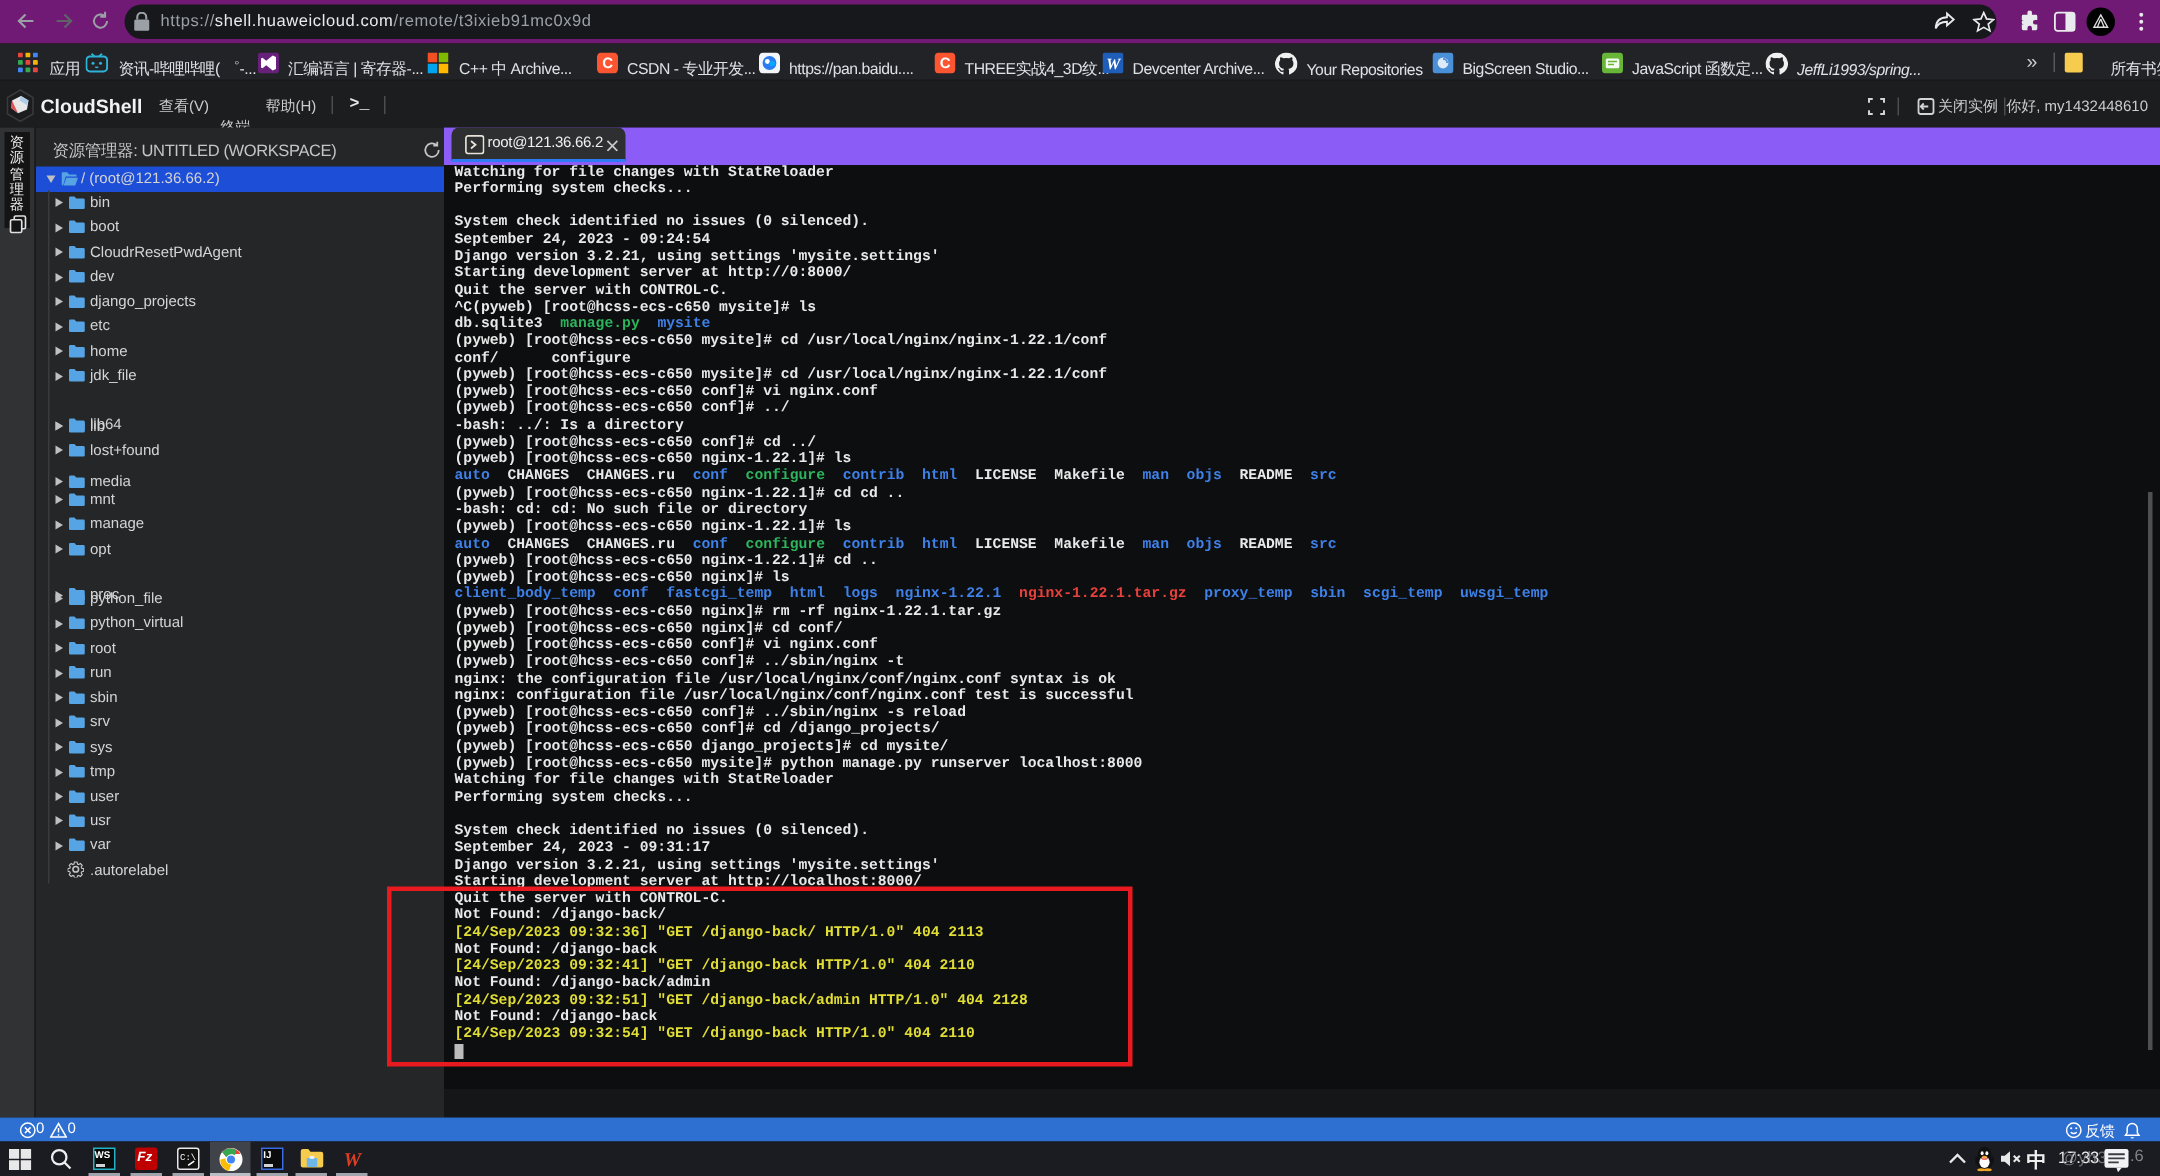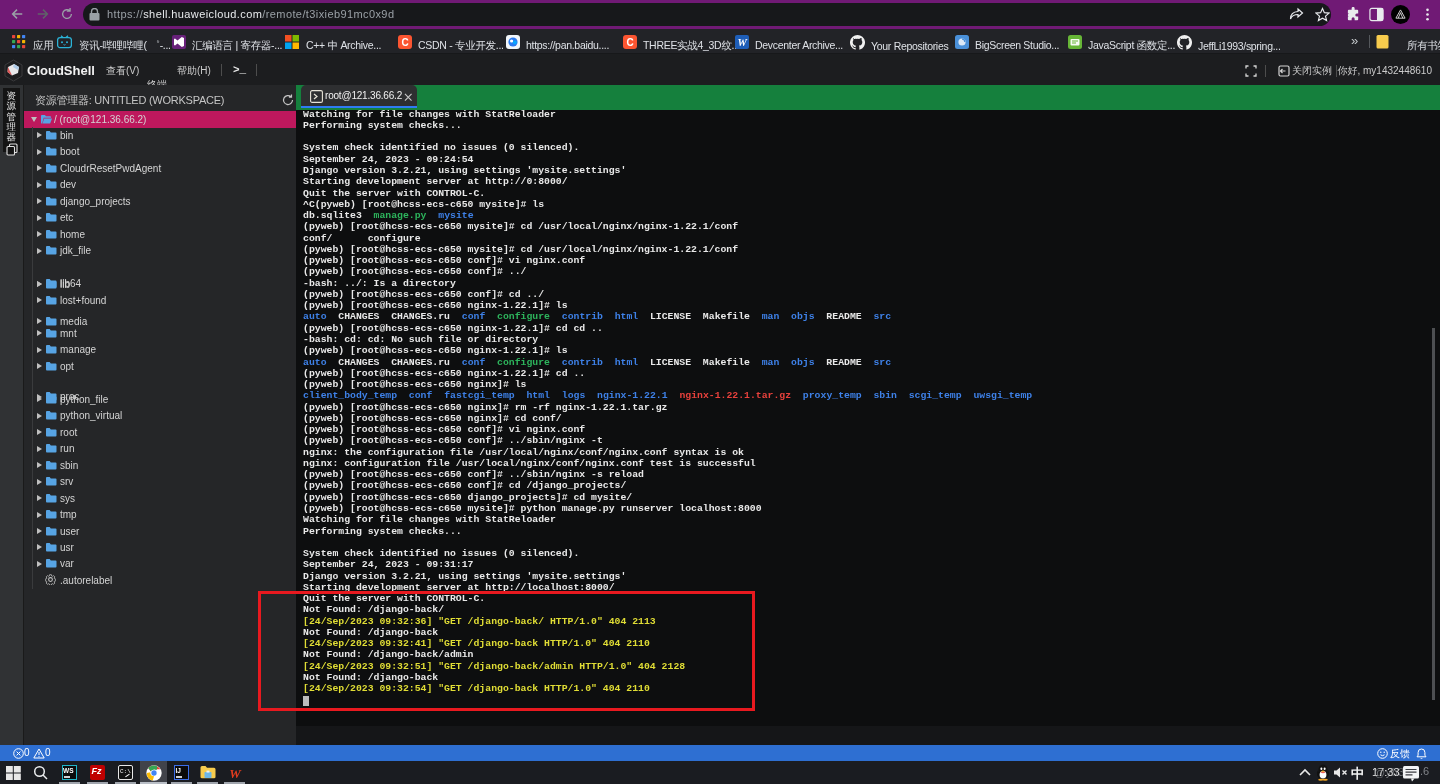--- a/index.html
+++ b/index.html
@@ -30,21 +30,21 @@
 #sbheader { position:absolute; left:11px; top:8px; font-size:11px; color:#c5c5c5; letter-spacing:-0.25px; }
 #tree { position:absolute; left:0; top:26px; width:273px; }
 .trow { position:absolute; left:0; width:273px; height:16.5px; font-size:10px; color:#d4d4d4; }
 .trow .arr { position:absolute; left:13px; top:5px; width:0; height:0; border-left:5px solid #c0c0c0; border-top:3.5px solid transparent; border-bottom:3.5px solid transparent; }
 .trow .lbl { position:absolute; left:36px; top:2.5px; }
 .fold { position:absolute; left:22px; top:2.5px; width:12px; height:10px; }
 .guide { position:absolute; left:8px; top:16.5px; width:1px; height:462px; background:#3a3b3d; }
 
 
 #termarea { position:absolute; left:296px; top:85px; width:1144px; height:660px; background:#0d0e0f; }
-#tabbar { position:absolute; left:0; top:0; width:1144px; height:25px; background:#15803d; }
+#tabbar { position:absolute; left:0; top:0; width:1144px; height:25px; background:#8b5cf6; }
 #tab { position:absolute; left:5px; top:0; width:116px; height:23px; background:#2e2f31; border-radius:5px 5px 0 0; border-bottom:2px solid #2f7bf5; }
 #term { position:absolute; left:303px; top:108.7px; font-family:"Liberation Mono", monospace; font-size:9.8px; line-height:11.27px; font-weight:bold; color:#e9e9e9; white-space:pre; }
 #term .b { color:#3e81e8; } 
 #term .g { color:#2db45c; } 
 #term .r { color:#e8413c; } 
 #term .y { color:#e0dd35; } 
 #cursor { position:absolute; left:303px; top:696px; width:5.9px; height:10px; background:#bcbcbc; }
 #scrollthumb { position:absolute; left:1432px; top:328px; width:2.5px; height:372px; background:#4d4f52; }
 
 
@@ -151,21 +151,21 @@
 <div class="bmitem" style="left:955px;"><svg width="14" height="14" viewBox="0 0 14 14">
           <rect width="14" height="14" rx="2.5" fill="#4a90d9"></rect>
           <circle cx="7" cy="7" r="3.6" fill="#dce9f7"></circle>
           <path d="M7 4.2 A2.8 2.8 0 0 1 9.8 7" stroke="#4a90d9" stroke-width="1.2" fill="none"></path>
         </svg><span style="margin-left:6px;">BigScreen Studio...</span></div>
 <div class="bmitem" style="left:1068px;"><svg width="14" height="14" viewBox="0 0 14 14">
           <rect width="14" height="14" rx="2.5" fill="#67b637"></rect>
           <rect x="2.5" y="4" width="9" height="6.5" rx="1" fill="#f6fbf2"></rect>
           <path d="M4 6h6 M4 8h4" stroke="#67b637" stroke-width="1"></path>
         </svg><span style="margin-left:6px;">JavaScript 函数定...</span></div>
-<div class="bmitem" style="left:1177px;"><svg width="15" height="15" viewBox="0 0 16 16">
+<div class="bmitem" style="left:1177px;font-style:italic;"><svg width="15" height="15" viewBox="0 0 16 16">
           <path fill="#f0f0f0" d="M8 0a8 8 0 0 0-2.53 15.59c.4.07.55-.17.55-.38l-.01-1.49c-2.23.48-2.7-.95-2.7-.95-.36-.92-.89-1.17-.89-1.17-.73-.5.06-.49.06-.49.8.06 1.23.83 1.23.83.72 1.21 1.87.86 2.33.66.07-.52.28-.86.5-1.06-1.78-.2-3.64-.89-3.64-3.95 0-.87.31-1.59.82-2.15-.08-.2-.36-1.02.08-2.12 0 0 .67-.21 2.2.82a7.68 7.68 0 0 1 4 0c1.53-1.03 2.2-.82 2.2-.82.44 1.1.16 1.92.08 2.12.51.56.82 1.28.82 2.15 0 3.07-1.87 3.75-3.65 3.95.29.25.54.73.54 1.48l-.01 2.19c0 .21.15.46.55.38A8 8 0 0 0 8 0z"></path>
         </svg><span style="margin-left:6px;">JeffLi1993/spring...</span></div>
 <div class="bmitem" style="left:1351px;top:4px;color:#c6cacd;font-size:13px;">»</div>
 <div style="position:absolute;left:1369px;top:6px;width:1px;height:13px;background:#55585c;"></div>
 <div class="bmitem" style="left:1376px;"><svg width="13" height="14" viewBox="0 0 13 14">
           <rect x="0.5" width="12" height="13.4" rx="1.5" fill="#f7cb4d"></rect>
         </svg><span style="margin-left:18px;">所有书签</span></div>
     </div>
   <div id="appheader">
     <svg style="position:absolute;left:3px;top:5px;" width="21" height="23" viewBox="0 0 21 23">
@@ -201,21 +201,21 @@
           <rect x="1" y="3.5" width="7.5" height="8.5" rx="1" fill="#141414" stroke="#e0e0e0" stroke-width="1.1"></rect>
         </svg>
     </div>
   </div>
   <div id="sidebar">
     <div id="sbheader">资源管理器: UNTITLED (WORKSPACE)</div>
     <svg style="position:absolute;left:258px;top:9px;" width="12" height="12" viewBox="0 0 12 12">
         <path d="M10.5 6a4.5 4.5 0 1 1-1.4-3.2 M9.5 0.5v2.6H6.9" stroke="#c5c5c5" stroke-width="1.2" fill="none"></path>
       </svg>
     <div id="tree">
-        <div class="trow" style="top:0px;background:#be185d;">
+        <div class="trow" style="top:0px;background:#1d4ed8;">
           <span style="position:absolute;left:7px;top:6px;width:0;height:0;border-top:5px solid #c0c0c0;border-left:3.5px solid transparent;border-right:3.5px solid transparent;"></span>
           <svg class="fold" style="left:17px;width:11px;" viewBox="0 0 12 10">
             <path d="M0 1.5 Q0 0.5 1 0.5 L4.2 0.5 L5.5 2 L10 2 Q11 2 11 3 L11 3.5 L3 3.5 L1.2 10 L1 10 Q0 10 0 9 Z" fill="#57a4e4"></path>
             <path d="M3.5 4.5 L12 4.5 L10 10 L1.5 10 Z" fill="#57a4e4"></path>
           </svg>
           <span class="lbl" style="left:30px;">/ (root@121.36.66.2)</span>
         </div>
 <div class="trow" style="top:16.48px;">
           <span class="arr"></span>
           <svg class="fold" style="width:10.5px;" viewBox="0 0 12 10">

